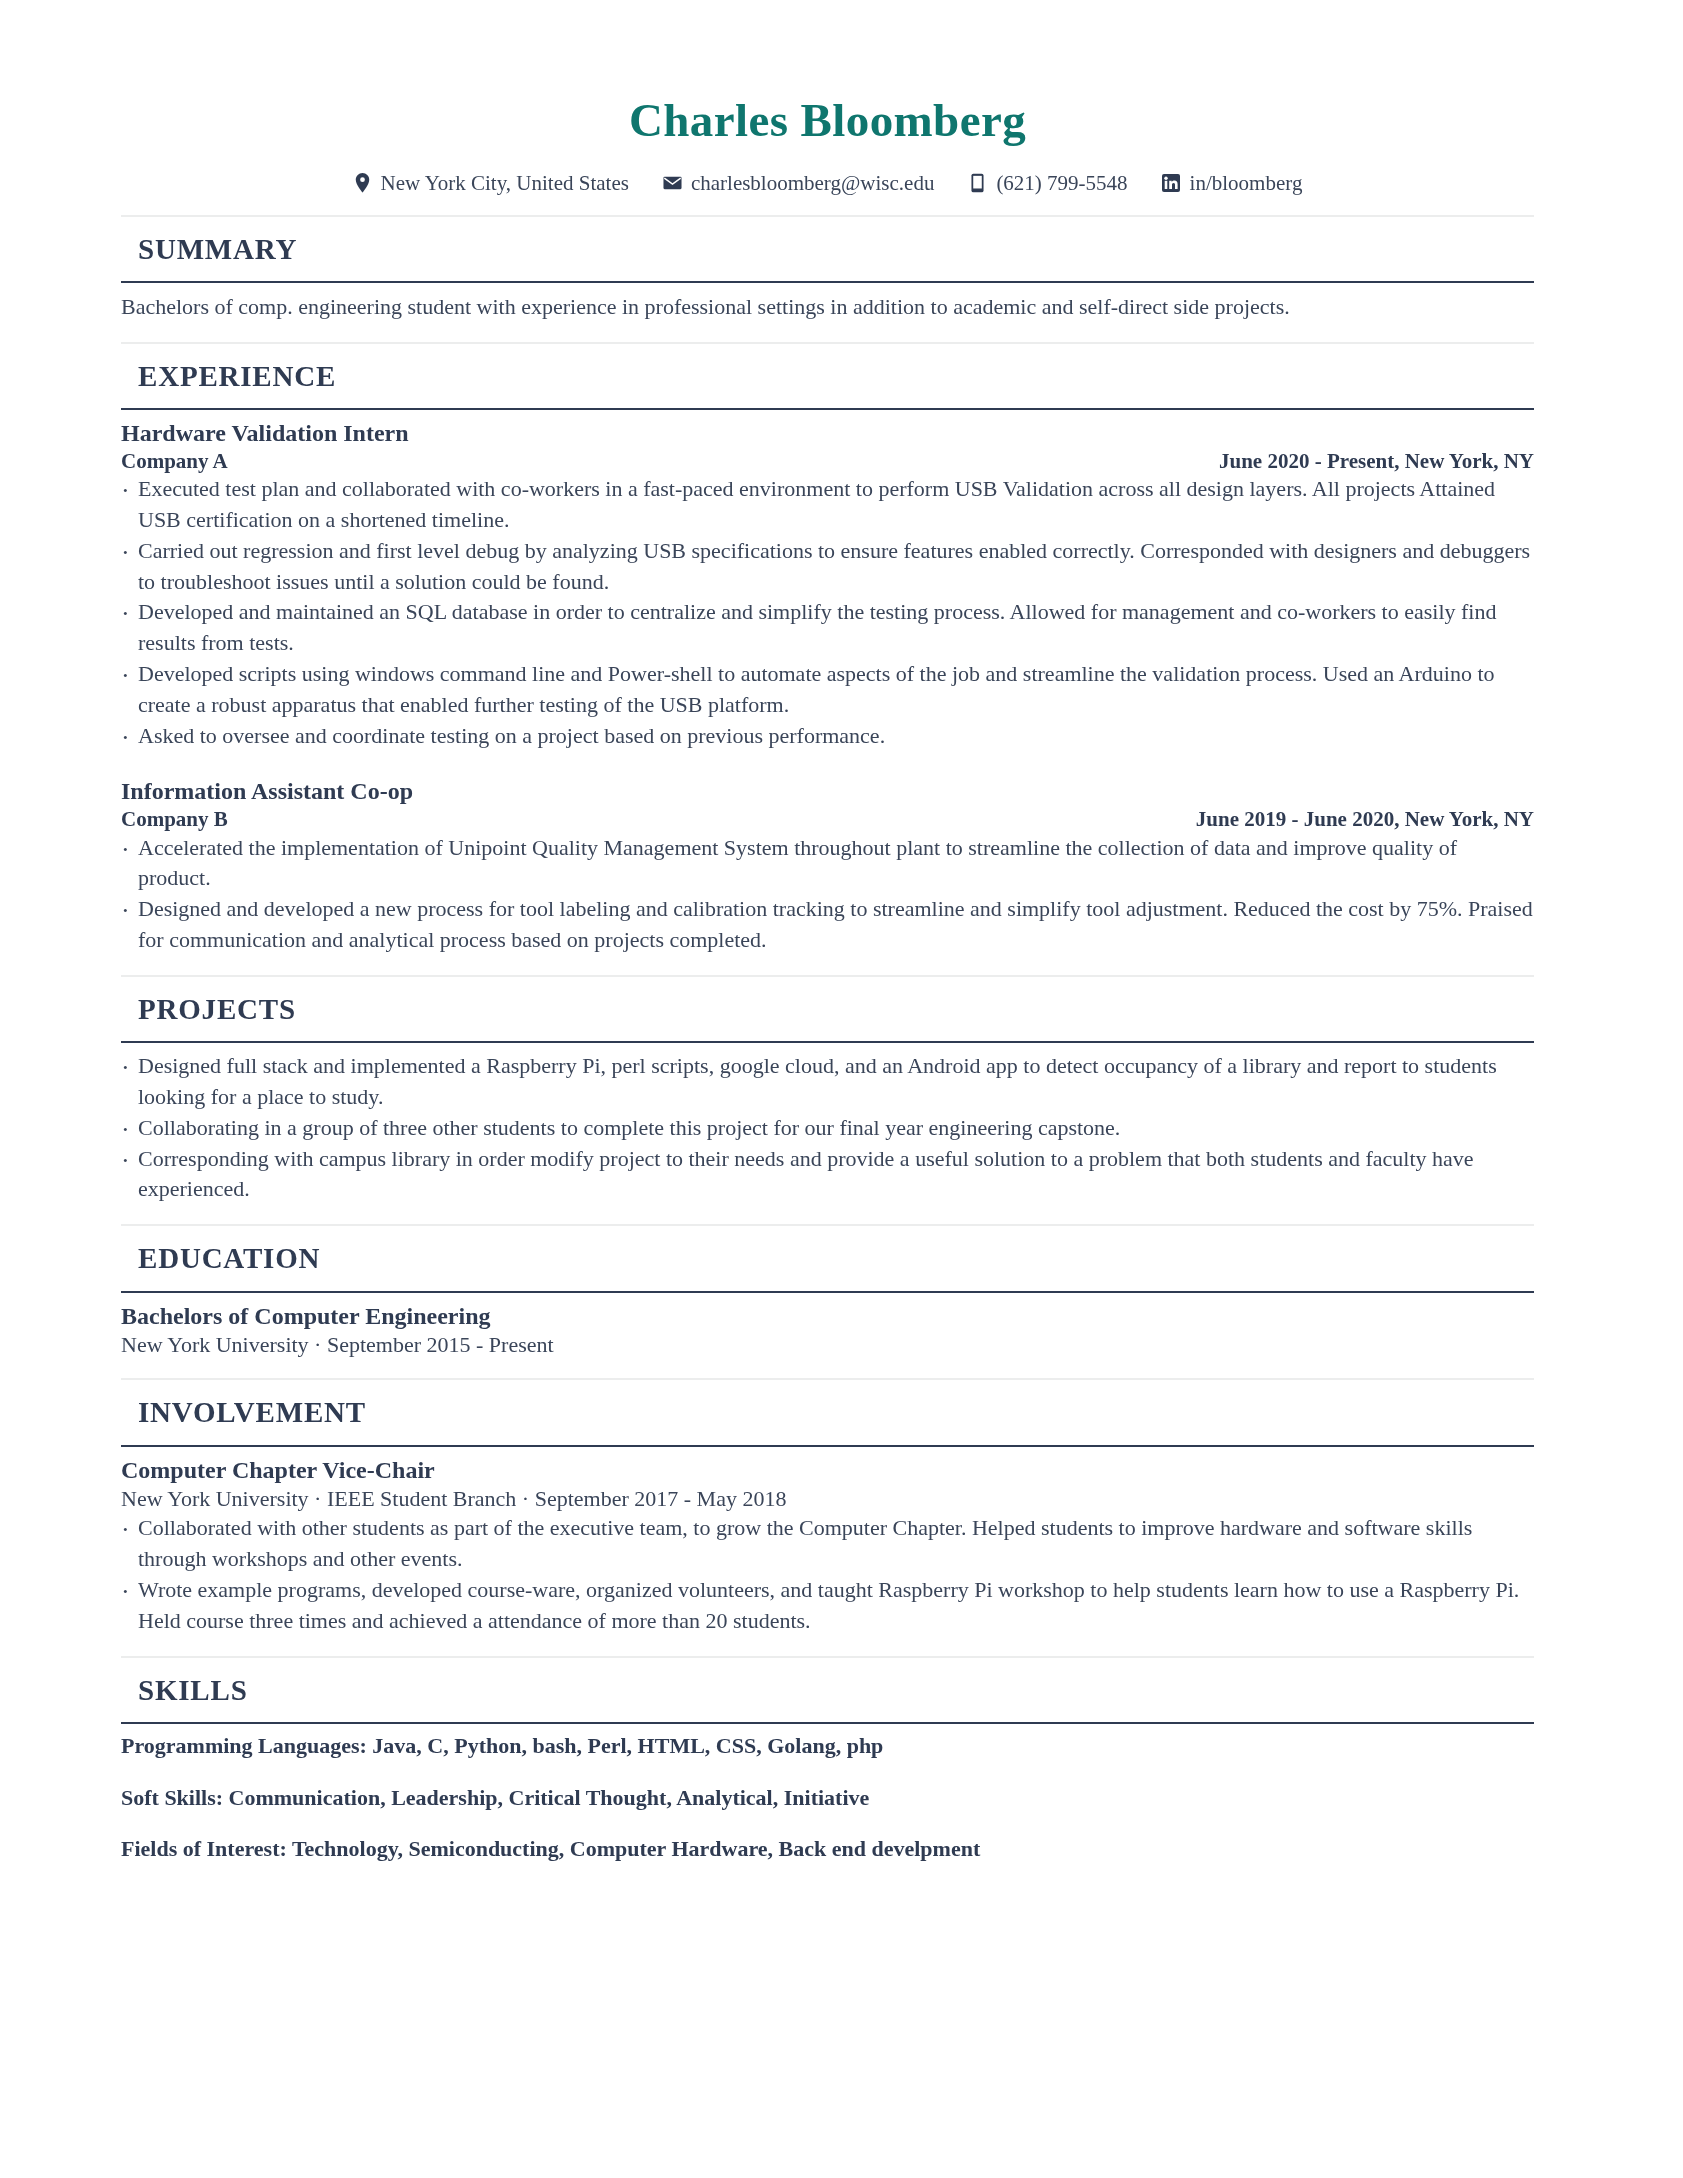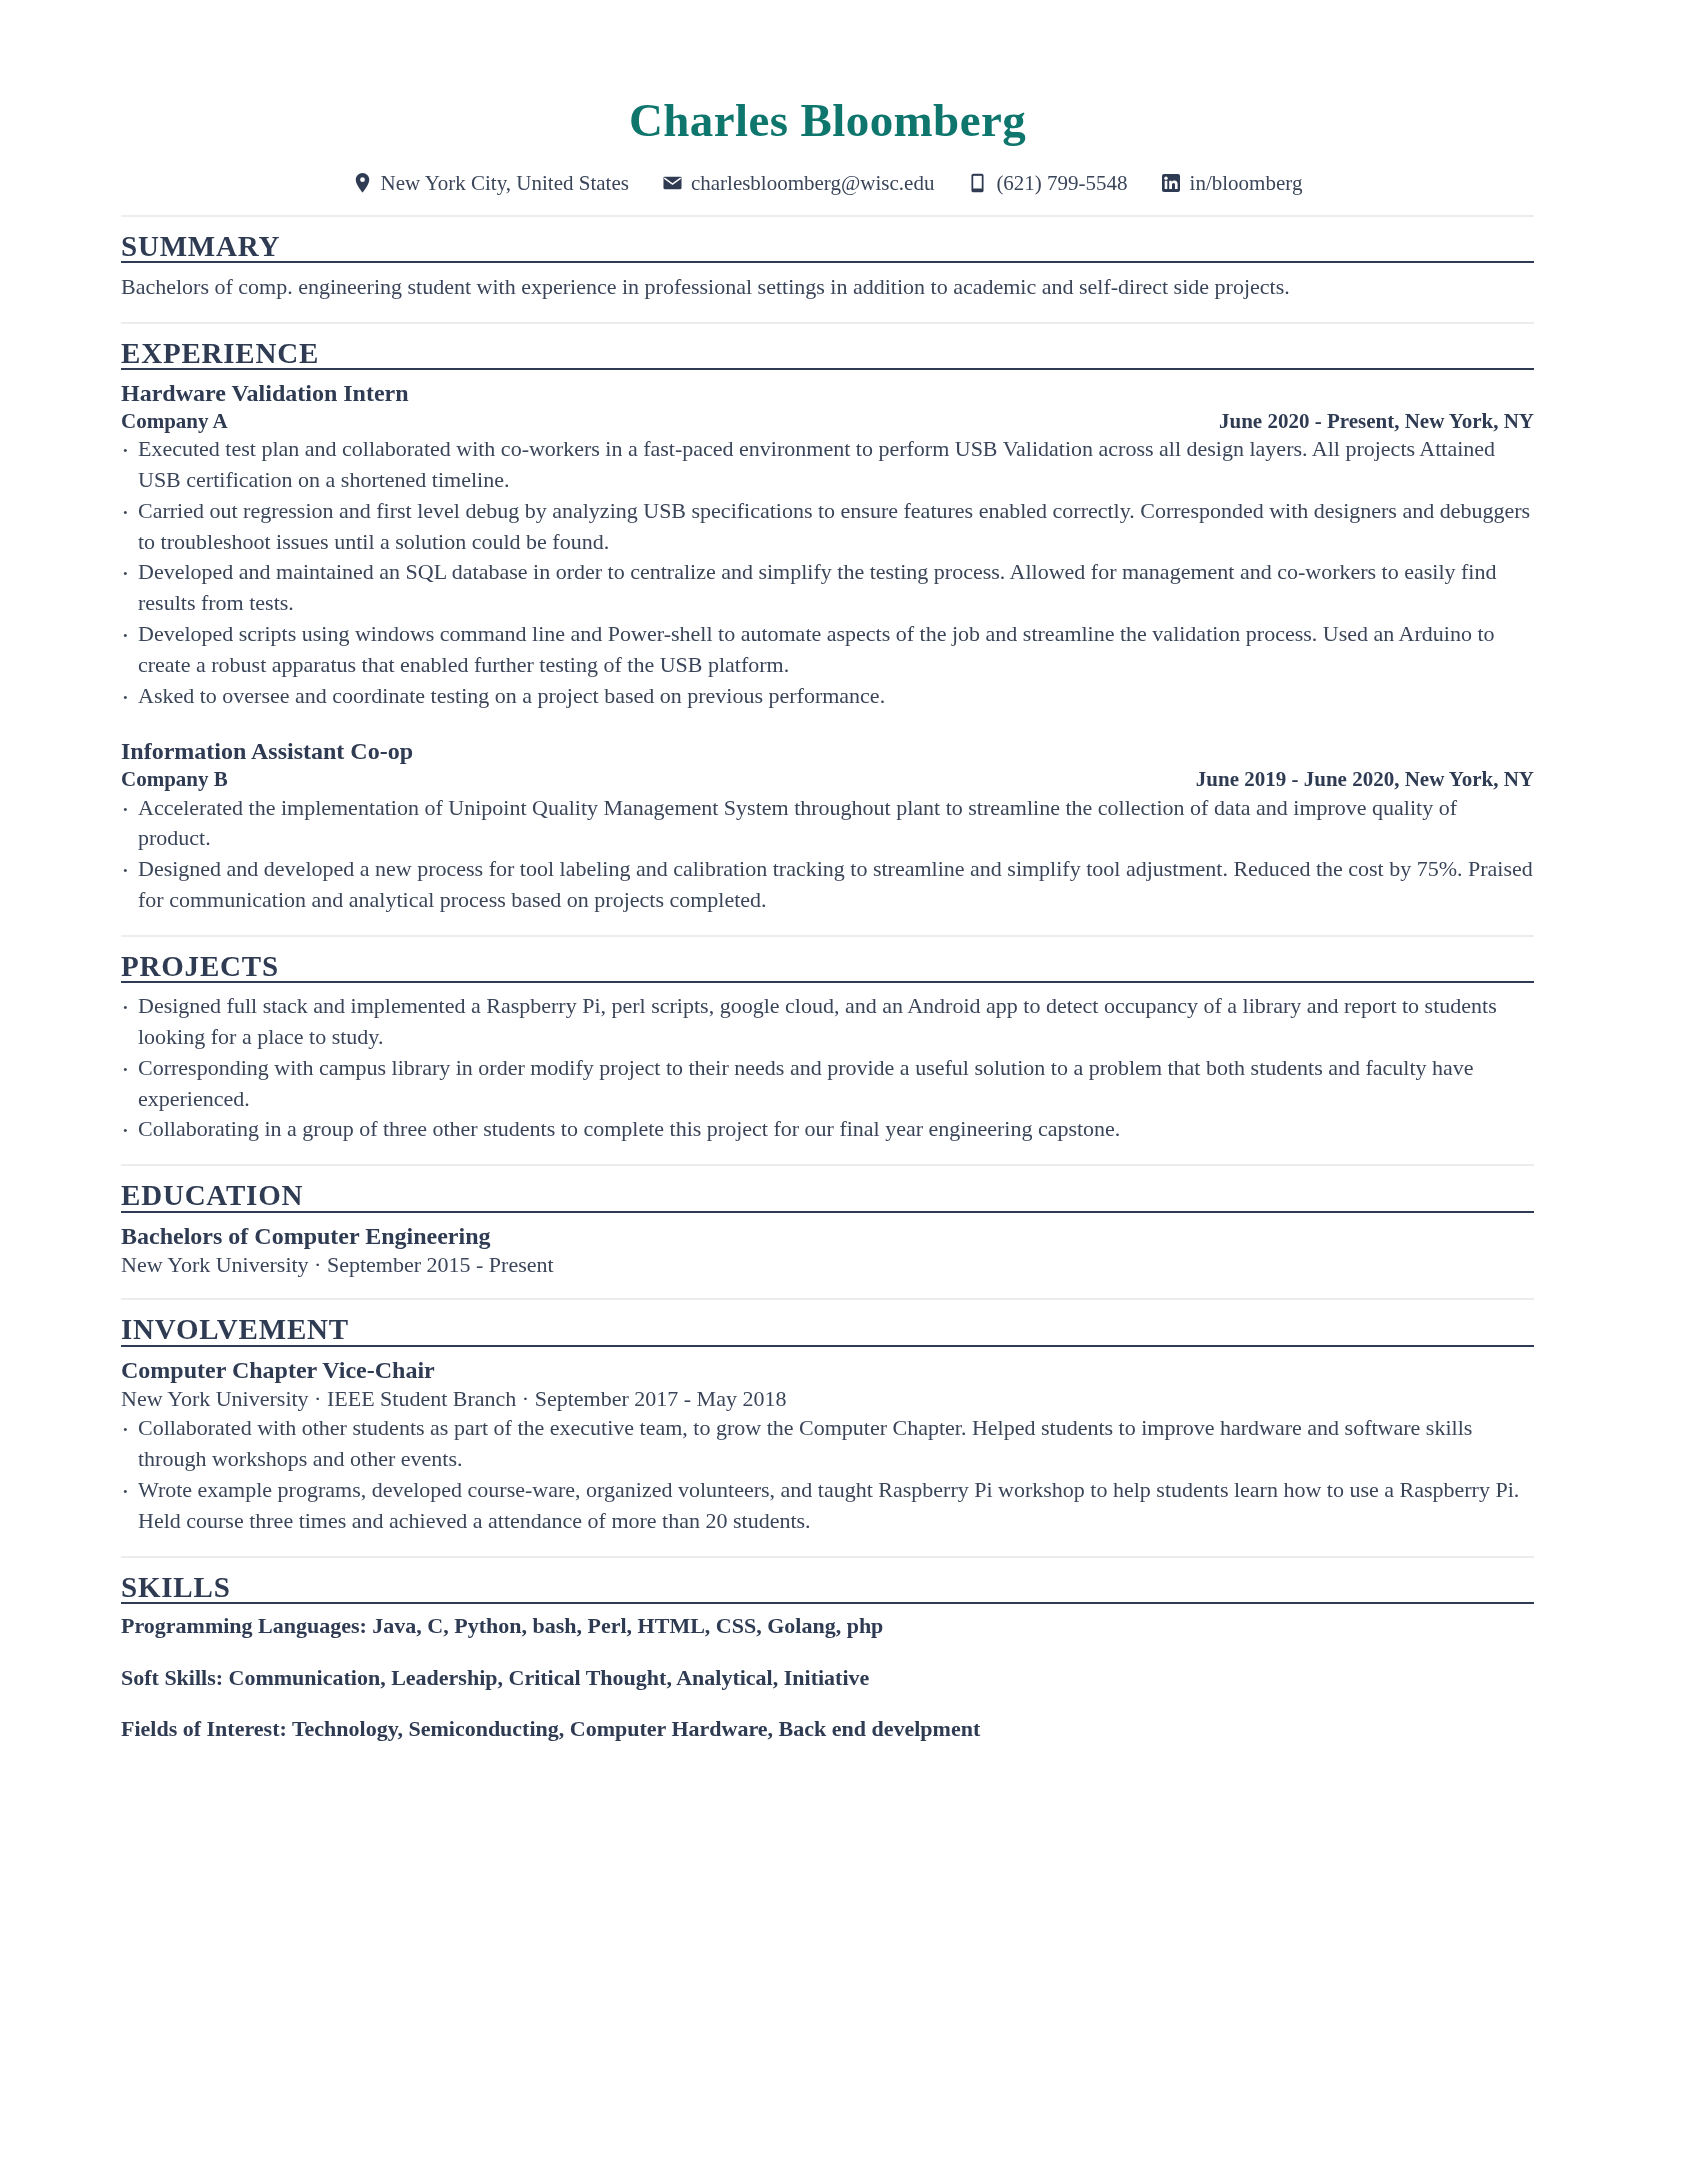--- a/index.html
+++ b/index.html
@@ -74,21 +74,21 @@
     border-top: 2px solid #eceded;
     margin: 19px 0 14px 0;
     width: 100%;
   }
   .section-title {
     font-size: 29px;
     font-weight: bold;
     letter-spacing: 0.8px;
     color: #2f3b52;
     line-height: 1.05;
-    margin: 0;
+    margin: 17px;
   }
   .section-rule {
     border: 0;
     border-top: 2.5px solid #2f3b52;
     margin: 0 0 8px 0;
     width: 100%;
   }
 
   
   .body-text {
@@ -259,22 +259,22 @@
 
   <hr class="section-divider">
 
   <div class="section">
     <div class="section-title">PROJECTS</div>
     <hr class="section-rule">
 
     <div class="entry">
       <ul class="bullets">
         <li>Designed full stack and implemented a Raspberry Pi, perl scripts, google cloud, and an Android app to detect occupancy of a library and report to students looking for a place to study.</li>
+        <li>Collaborating in a group of three other students to complete this project for our final year engineering capstone.</li>
         <li>Corresponding with campus library in order modify project to their needs and provide a useful solution to a problem that both students and faculty have experienced.</li>
-        <li>Collaborating in a group of three other students to complete this project for our final year engineering capstone.</li>
       </ul>
     </div>
   </div>
 
   <hr class="section-divider">
 
   <div class="section">
     <div class="section-title">EDUCATION</div>
     <hr class="section-rule">
 

